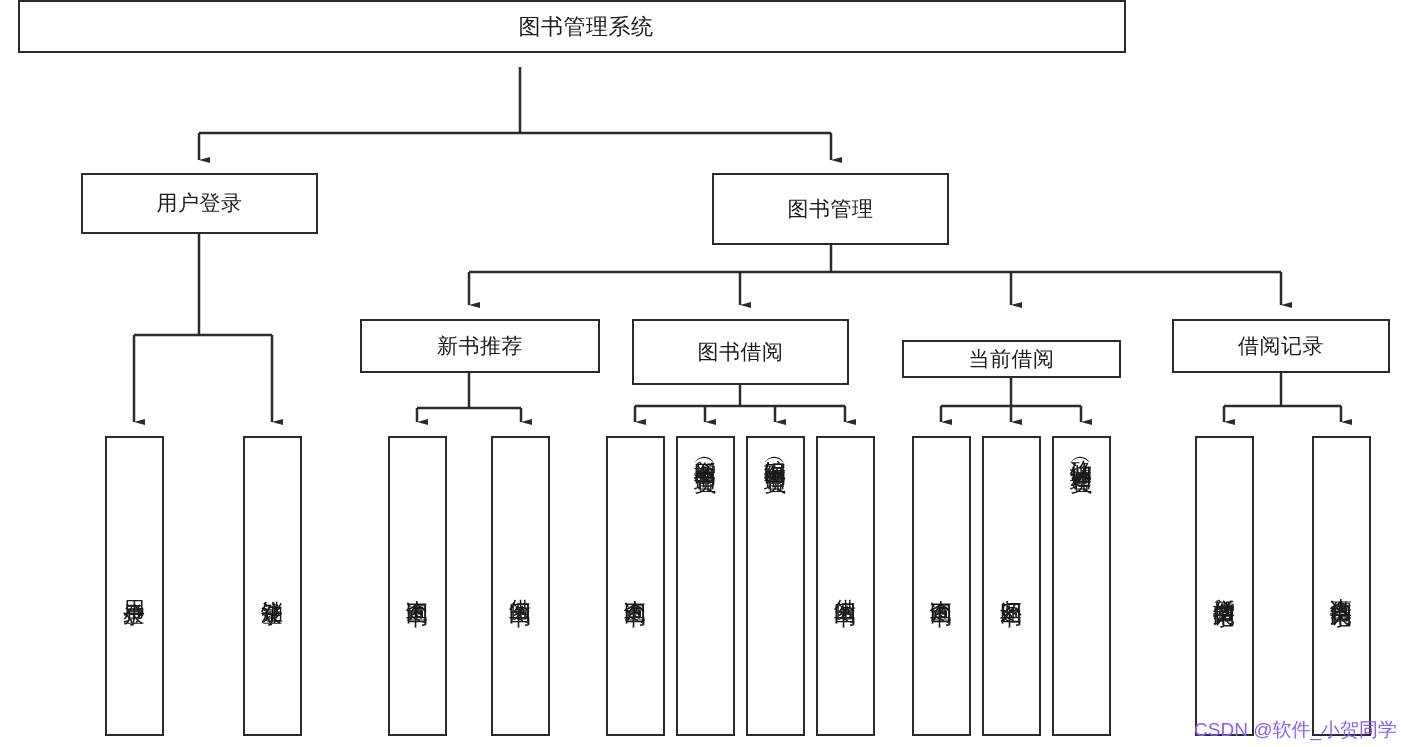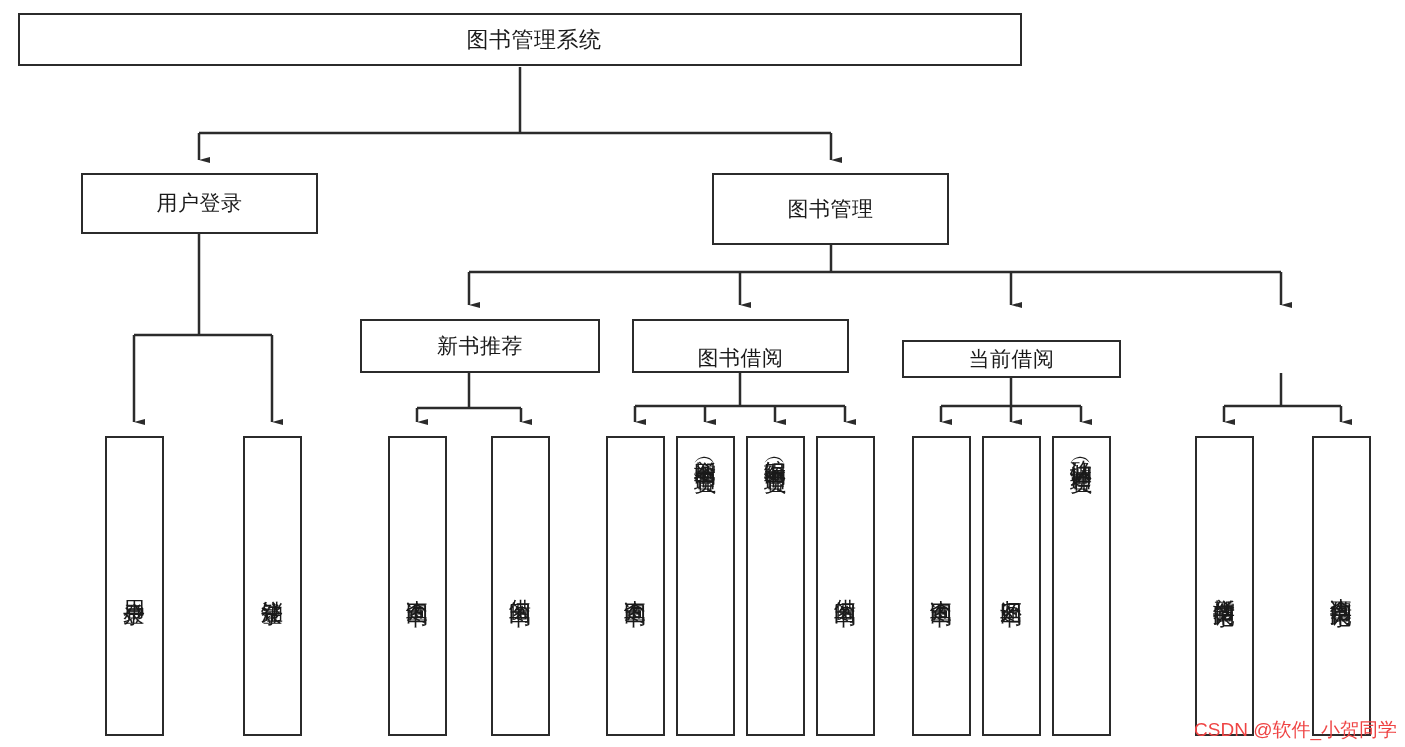--- a/index.html
+++ b/index.html
@@ -65,21 +65,21 @@
   }
   .node.vert.mid {
     align-items: center;
     padding-top: 0;
   }
   .watermark {
     position: absolute;
     right: 8px;
     bottom: 4px;
     font-size: 19px;
-    color: #ef4444;
+    color: #8b5cf6;
     white-space: nowrap;
     font-family: "Liberation Sans", "DejaVu Sans", sans-serif;
   }
 </style>
 </head>
 <body>
 
 <div id="canvas">
 
   <svg class="wires" viewBox="0 0 1405 747" xmlns="http://www.w3.org/2000/svg">
@@ -125,44 +125,47 @@
       <path d="M1011,406 L1011,422" marker-end="url(#arw)"></path>
       <path d="M1081,406 L1081,422" marker-end="url(#arw)"></path>
 
       <path d="M1281,373 L1281,406"></path>
       <path d="M1224,406 L1341,406"></path>
       <path d="M1224,406 L1224,422" marker-end="url(#arw)"></path>
       <path d="M1341,406 L1341,422" marker-end="url(#arw)"></path>
     </g>
   </svg>
 
-  <div class="node horiz root" style="left:18px; top:13px; width:1004px; height:53px;padding-left:28px;">
+  <div class="node horiz root" style="left:18px; top:0; width:1108px; height:53px;padding-left:28px;">
     <span class="lbl">图书管理系统</span>
   </div>
 
   <div class="node horiz" style="left:81px; top:173px; width:237px; height:61px;">
     <span class="lbl">用户登录</span>
   </div>
 
   <div class="node horiz" style="left:712px; top:173px; width:237px; height:72px;">
     <span class="lbl">图书管理</span>
   </div>
 
   <div class="node horiz" style="left:360px; top:319px; width:240px; height:54px;">
     <span class="lbl">新书推荐</span>
   </div>
 
-  <div class="node horiz" style="left:632px; top:319px; width:217px; height:54px;align-items:flex-end;">
+  <div class="node horiz" style="left:632px; top:319px; width:217px; height:66px;">
     <span class="lbl">图书借阅</span>
   </div>
 
   <div class="node horiz" style="left:902px; top:319px; width:219px; height:38px;margin-top:21px;">
     <span class="lbl">当前借阅</span>
   </div>
 
+  <div class="node horiz" style="left:1172px; top:319px; width:218px; height:54px;">
+    <span class="lbl">借阅记录</span>
+  </div>
 
   <div class="node vert mid" style="left:105px; top:436px; width:59px; height:300px;">
     <span class="lbl">用户登录</span>
   </div>
   <div class="node vert mid" style="left:243px; top:436px; width:59px; height:300px;">
     <span class="lbl">注销登录</span>
   </div>
 
   <div class="node vert mid" style="left:388px; top:436px; width:59px; height:300px;">
     <span class="lbl">查询图书</span>

